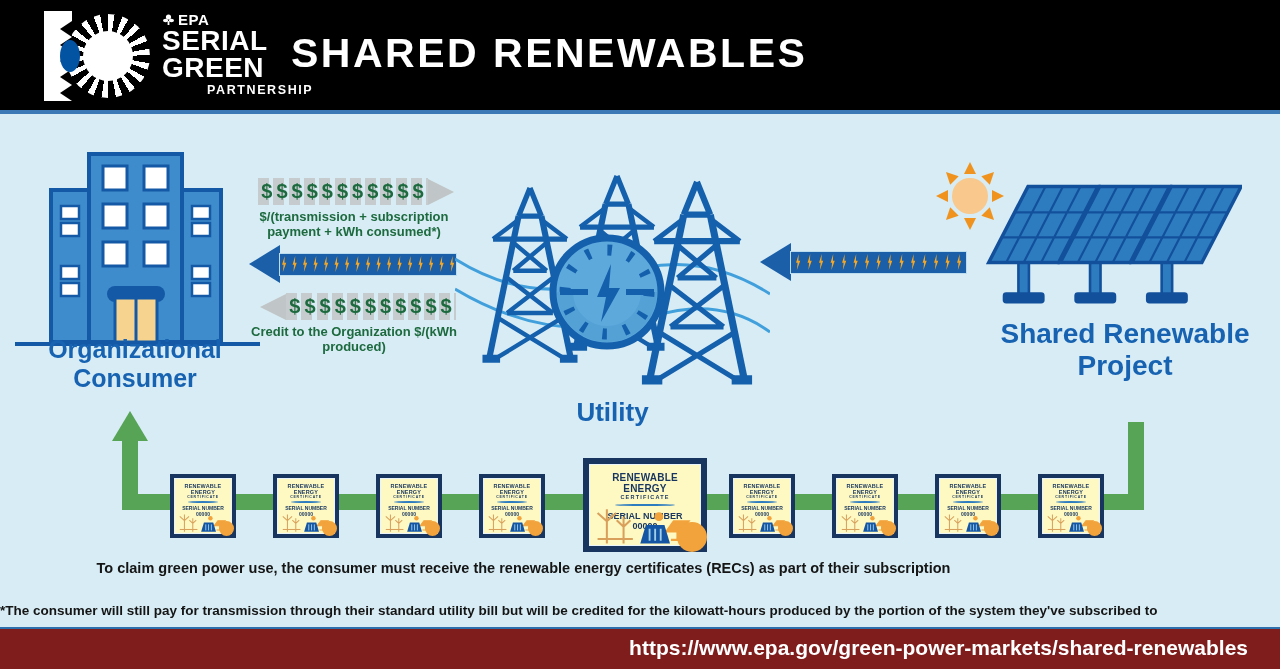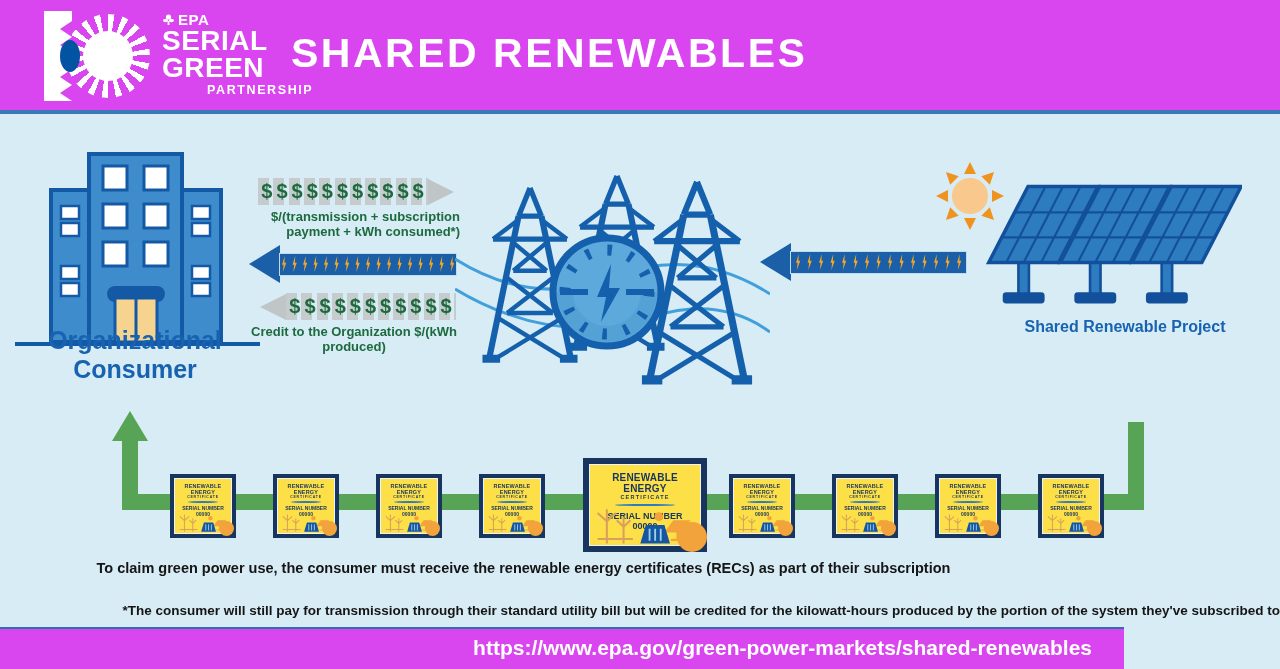--- a/index.html
+++ b/index.html
@@ -1,21 +1,21 @@
 <!DOCTYPE html>
 <html><head>
 <meta charset="utf-8">
 <style>
   * { margin:0; padding:0; box-sizing:border-box; }
   html,body { width:1280px; height:669px; overflow:hidden; }
   body { font-family:"Liberation Sans", sans-serif; background:#D7ECF4; position:relative; }
 
   
   .header { position:absolute; left:0; top:0; width:1280px; height:114px;
-            background:#d946ef; border-bottom:4px solid #3A78B6; }
+            background:#000000; border-bottom:4px solid #3A78B6; }
   .logo { position:absolute; left:44px; top:9px; width:205px; height:94px; }
   .logo-jag { position:absolute; left:0; top:2px; }
   .logo-burst { position:absolute; left:22px; top:5px; width:84px; height:84px; border-radius:50%;
             background:repeating-conic-gradient(#fff 0deg 9deg, rgba(0,0,0,0) 9deg 20deg); }
   .logo-burst::after { content:""; position:absolute; left:17px; top:17px; width:50px; height:50px;
             border-radius:50%; background:#fff; }
   .logo-burst::before { content:""; position:absolute; left:-6px; top:26px; width:20px; height:32px;
             background:#0353A3; border-radius:50%; z-index:1; }
   .logo-text { position:absolute; left:118px; top:2px; color:#fff; }
   .logo-epa { display:flex; align-items:center; gap:3px; font-weight:bold; font-size:15px; letter-spacing:.5px; }
@@ -55,48 +55,48 @@
   
   .g-seg { position:absolute; background:#57A457; }
   .g-arrowhead { position:absolute; width:0; height:0; border-left:18px solid transparent;
             border-right:18px solid transparent; border-bottom:30px solid #57A457; }
 
   
   .cert { position:absolute; background:#17355E; }
   .cert-slot { width:66px; height:64px; top:360px; }
   .cert-sm { width:100%; height:100%; position:relative; padding:4px; }
   .cert-big { width:124px; height:94px; top:344px; padding:6px; }
-  .cert-inner { position:relative; width:100%; height:100%; background:#fde047;
+  .cert-inner { position:relative; width:100%; height:100%; background:#fef9c3;
             border:1px solid #E8F4FA; text-align:center; color:#17355E; overflow:visible; }
   .cert-title { font-weight:bold; font-size:5.5px; letter-spacing:.2px; margin-top:4px; }
   .cert-sub { font-weight:bold; font-size:3.5px; letter-spacing:.8px; }
   .cert-divider { width:55%; height:2px; background:#2E7CC0; border-radius:50%; margin:2px auto; }
   .cert-serial { font-weight:bold; font-size:5px; margin-top:2px; }
   .cert-serialv { font-weight:bold; font-size:5px; }
   .cert-big .cert-title { font-size:10px; margin-top:7px; }
   .cert-big .cert-sub { font-size:5.5px; letter-spacing:1.2px; }
   .cert-big .cert-divider { margin:4px auto; }
   .cert-big .cert-serial { font-size:9px; margin-top:5px; }
   .cert-big .cert-serialv { font-size:9px; }
   .cert-art { position:absolute; left:2px; bottom:1px; }
   .cert-coin { position:absolute; right:-3px; bottom:-3px; width:15px; height:15px;
             border-radius:50%; background:#F2A33C; }
   .cert-big .cert-coin { width:30px; height:30px; right:-7px; bottom:-7px; }
 
   .rec-caption { position:absolute; top:446px; left:0; width:1047px; text-align:center;
             color:#151515; font-weight:bold; font-size:14.5px; }
-  .footnote { position:absolute; top:489px; left:0; width:1280px; text-align:right;
+  .footnote { position:absolute; top:489px; left:0; width:1280px; text-align:left;
             color:#151515; font-weight:bold; font-size:13.5px; }
 
   .project-sub { position:absolute; left:975px; top:266px; width:290px; text-align:center;
             color:#1A1A1A; font-weight:bold; font-size:13.5px; line-height:1.2; }
 
   
-  .footer { position:absolute; left:0; top:627px; width:1124px; height:42px;
-            background:#d946ef; border-top:2px solid #2E6FAE; }
+  .footer { position:absolute; left:0; top:627px; width:1280px; height:42px;
+            background:#7f1d1d; border-top:2px solid #2E6FAE; }
   .footer-url { position:absolute; right:32px; top:7px; color:#fff; font-weight:bold; font-size:21px; }
 </style>
 </head>
 <body>
 
 <div class="header">
   <div class="logo">
     <svg class="logo-jag" width="30" height="90" viewBox="0 0 30 90">
       <polygon fill="#ffffff" points="28,0 0,0 0,90 28,90 16,82 28,74 16,66 28,58 16,50 28,42 16,34 28,26 16,18 28,10"></polygon>
     </svg>
@@ -141,29 +141,29 @@
         <rect x="46" y="135" width="18" height="13"></rect>
       <rect x="177" y="58" width="18" height="13"></rect>
         <rect x="177" y="75" width="18" height="13"></rect>
       <rect x="177" y="118" width="18" height="13"></rect>
         <rect x="177" y="135" width="18" height="13"></rect>
     </g>
     <rect x="92" y="138" width="58" height="16" rx="8" fill="#1459A6"></rect>
     <rect x="100" y="150" width="42" height="44" fill="#F6D490" stroke="#1459A6" stroke-width="3"></rect>
     <line x1="121" y1="150" x2="121" y2="194" stroke="#1459A6" stroke-width="3"></line>
   </svg>
-  <div class="section-label" style="left:10px; top:212px; width:250px;">Organizational Consumer</div>
+  <div class="section-label" style="left:10px; top:221px; width:250px;">Organizational Consumer</div>
 
   <div class="dollar-arrow" style="left:258px; top:64px;">
     <div class="stripes">
       <span class="dollar-text">$$$$$$$$$$$</span>
     </div>
     <div class="tri-right-gray"></div>
   </div>
-  <div class="green-caption" style="left:248px; top:96px;text-align:right;">$/(transmission + subscription payment + kWh consumed*)</div>
+  <div class="green-caption" style="left:248px; top:96px;">$/(transmission + subscription payment + kWh consumed*)</div>
 
   <div class="bolt-arrow" style="left:249px; top:131px;">
     <div class="tri-left-blue"></div>
     <div class="bolt-body long">
         <span class="bolt"></span>
         <span class="bolt"></span>
         <span class="bolt"></span>
         <span class="bolt"></span>
         <span class="bolt"></span>
         <span class="bolt"></span>
@@ -208,20 +208,21 @@
     <use href="#tower" transform="translate(75,24) scale(0.88)"></use>
     <use href="#tower" transform="translate(162,12) scale(0.88)"></use>
     <use href="#tower" transform="translate(242,18) scale(1.02)"></use>
     <circle cx="152" cy="128" r="54" fill="#5EA9DC" stroke="#1560AC" stroke-width="7"></circle>
     <path d="M102,128 a50,50 0 0 0 100,0 z" fill="#4C9BD1" opacity="0.55"></path>
     <circle cx="152" cy="128" r="42" fill="none" stroke="#1560AC" stroke-width="11" stroke-dasharray="4.5 17.5"></circle>
     <circle cx="152" cy="128" r="34" fill="#5EA9DC"></circle>
     <path d="M105,128 L133,128 M171,128 L199,128" stroke="#1560AC" stroke-width="6"></path>
     <polygon points="156,100 142,133 151,133 146,158 165,124 154,124" fill="#1560AC"></polygon>
   </svg>
+  <div class="section-label utility-label" style="left:455px; top:284px; width:315px;">Utility</div>
 
   <div class="bolt-arrow" style="left:760px; top:129px;">
     <div class="tri-left-blue"></div>
     <div class="bolt-body short">
         <span class="bolt"></span>
         <span class="bolt"></span>
         <span class="bolt"></span>
         <span class="bolt"></span>
         <span class="bolt"></span>
         <span class="bolt"></span>
@@ -273,21 +274,21 @@
         <rect x="44" y="95" width="12" height="38" fill="#2E7CC0" stroke="#13509C" stroke-width="3"></rect>
         <rect x="26" y="129" width="48" height="13" rx="4" fill="#13509C"></rect>
         <polygon points="10,95 55,8 135,8 90,95" fill="#2E7CC0" stroke="#13509C" stroke-width="4"></polygon>
         <path d="M24.9,66.3 L104.9,66.3 M39.7,37.6 L119.7,37.6 M30,95 L75,8 M50,95 L95,8 M70,95 L115,8" stroke="#13509C" stroke-width="2.5" fill="none"></path>
       </g>
     </defs>
     <use href="#panel" transform="translate(0,0)"></use>
     <use href="#panel" transform="translate(82,0)"></use>
     <use href="#panel" transform="translate(164,0)"></use>
   </svg>
-  <div class="section-label" style="left:1000px; top:204px; width:250px; font-size:16px;">Shared Renewable Project</div>
+  <div class="section-label" style="left:1000px; top:204px; width:250px; font-size:28px;">Shared Renewable Project</div>
 
   <div class="g-seg" style="left:1128px; top:308px; width:16px; height:84px;"></div>
   <div class="g-seg" style="left:122px; top:380px; width:1022px; height:16px;"></div>
   <div class="g-seg" style="left:122px; top:326px; width:16px; height:62px;"></div>
   <div class="g-arrowhead" style="left:112px; top:297px;"></div>
 
   <div class="cert cert-slot" style="left:170px;">
   <div class="cert-sm">
     <div class="cert-inner">
       <div class="cert-title">RENEWABLE ENERGY</div>

